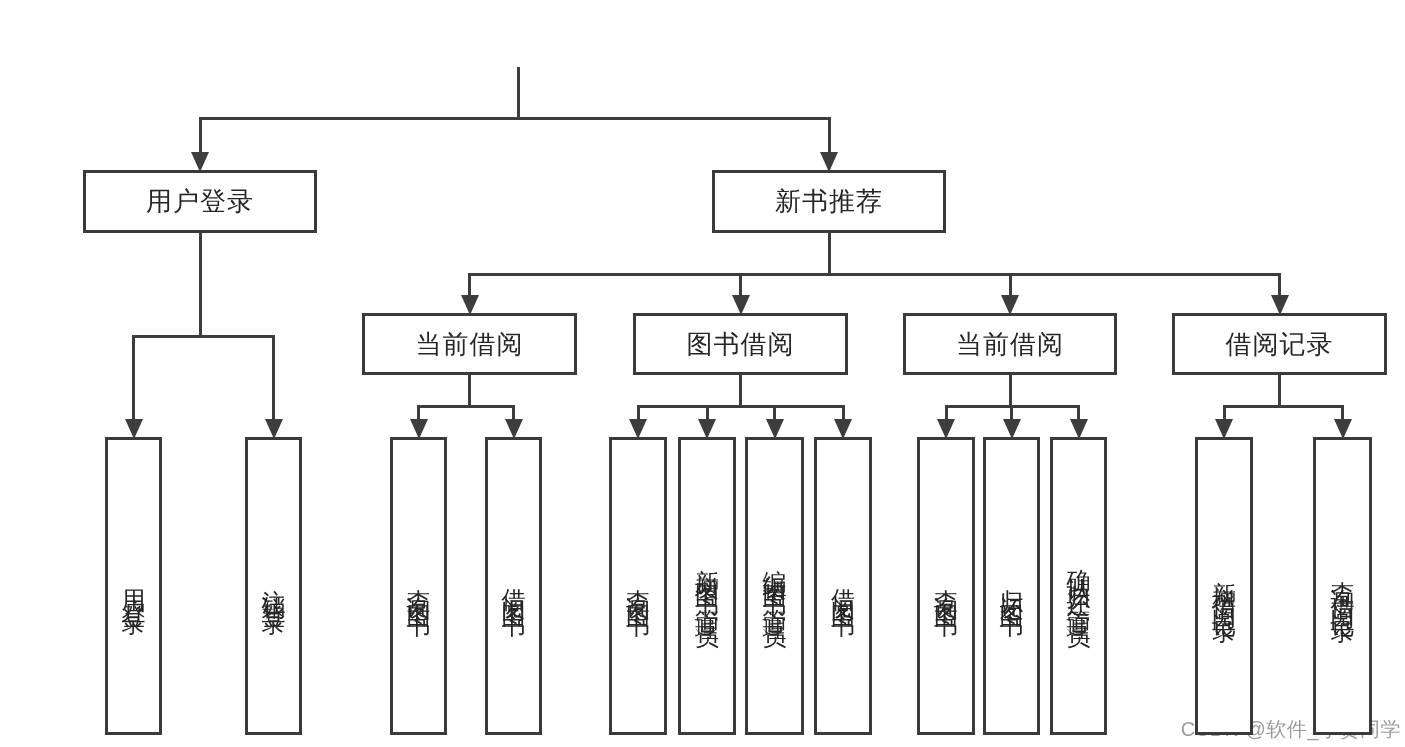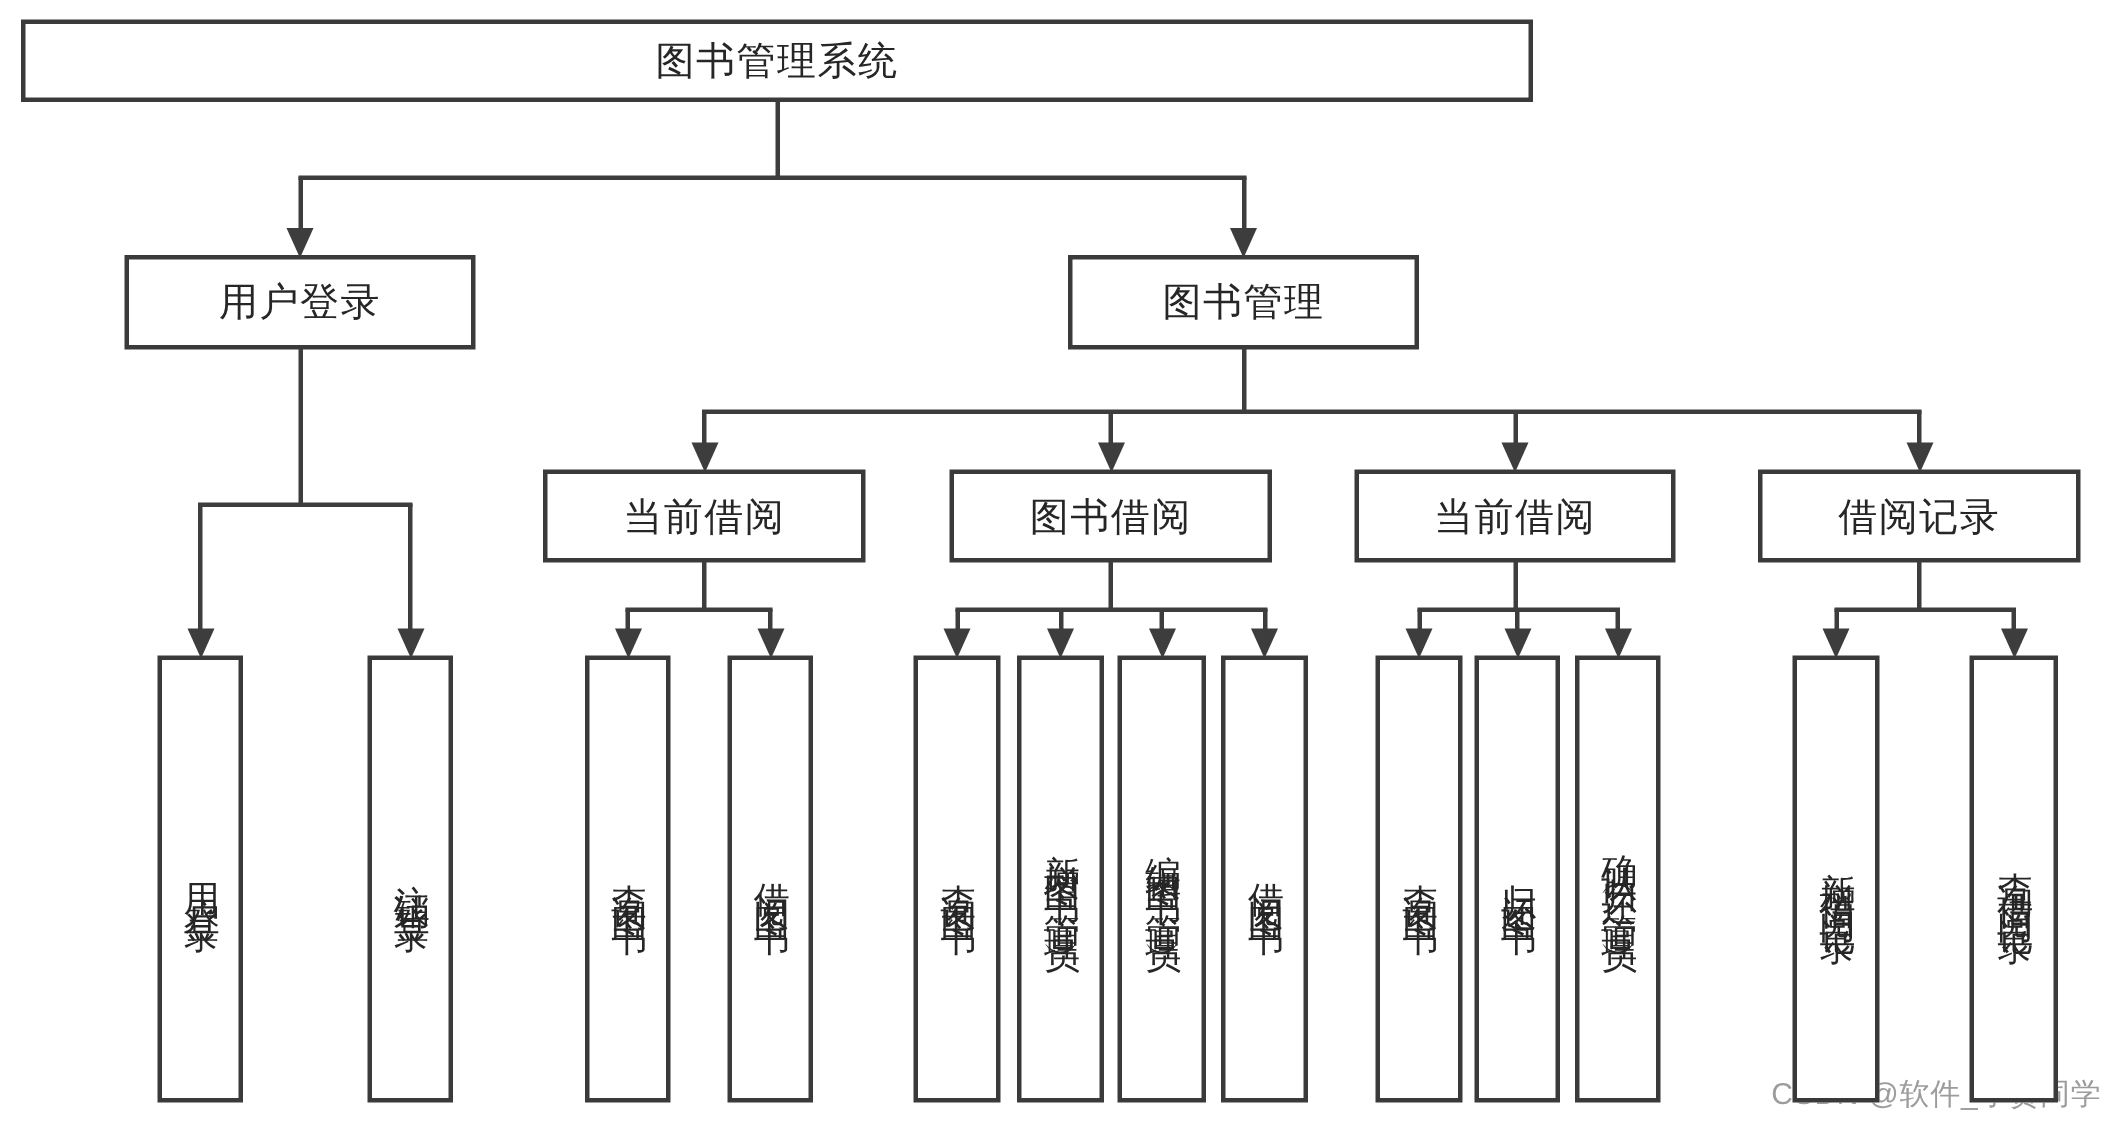--- a/index.html
+++ b/index.html
@@ -51,28 +51,25 @@
     color:#9c9c9c;
     letter-spacing:0.5px;
     white-space:nowrap;
   }
 </style>
 </head>
 <body>
 
 <div id="stage" style="background: rgb(255, 255, 255);">
   <span class="watermark">CSDN @软件_小贺同学</span>
-<div class="node h" style="left: 14px; top: 13px; width: 1008px; height: 55px; border-color: rgb(58, 58, 58);">
-      <span class="label" style="color: rgb(38, 38, 38);">图书管理系统</span>
-    </div>
     <div class="node h" style="left: 83px; top: 170px; width: 234px; height: 63px; border-color: rgb(58, 58, 58);">
       <span class="label" style="color: rgb(38, 38, 38);">用户登录</span>
     </div>
     <div class="node h" style="left: 712px; top: 170px; width: 234px; height: 63px; border-color: rgb(58, 58, 58);">
-      <span class="label" style="color: rgb(38, 38, 38);">图书管理</span>
+      <span class="label" style="color: rgb(38, 38, 38);">新书推荐</span>
     </div>
     <div class="node h" style="left: 362px; top: 313px; width: 215px; height: 62px; border-color: rgb(58, 58, 58);">
       <span class="label" style="color: rgb(38, 38, 38);">当前借阅</span>
     </div>
     <div class="node h" style="left: 903px; top: 313px; width: 214px; height: 62px; border-color: rgb(58, 58, 58);">
       <span class="label" style="color: rgb(38, 38, 38);">当前借阅</span>
     </div>
     <div class="node h" style="left: 633px; top: 313px; width: 215px; height: 62px; border-color: rgb(58, 58, 58);">
       <span class="label" style="color: rgb(38, 38, 38);">图书借阅</span>
     </div>

